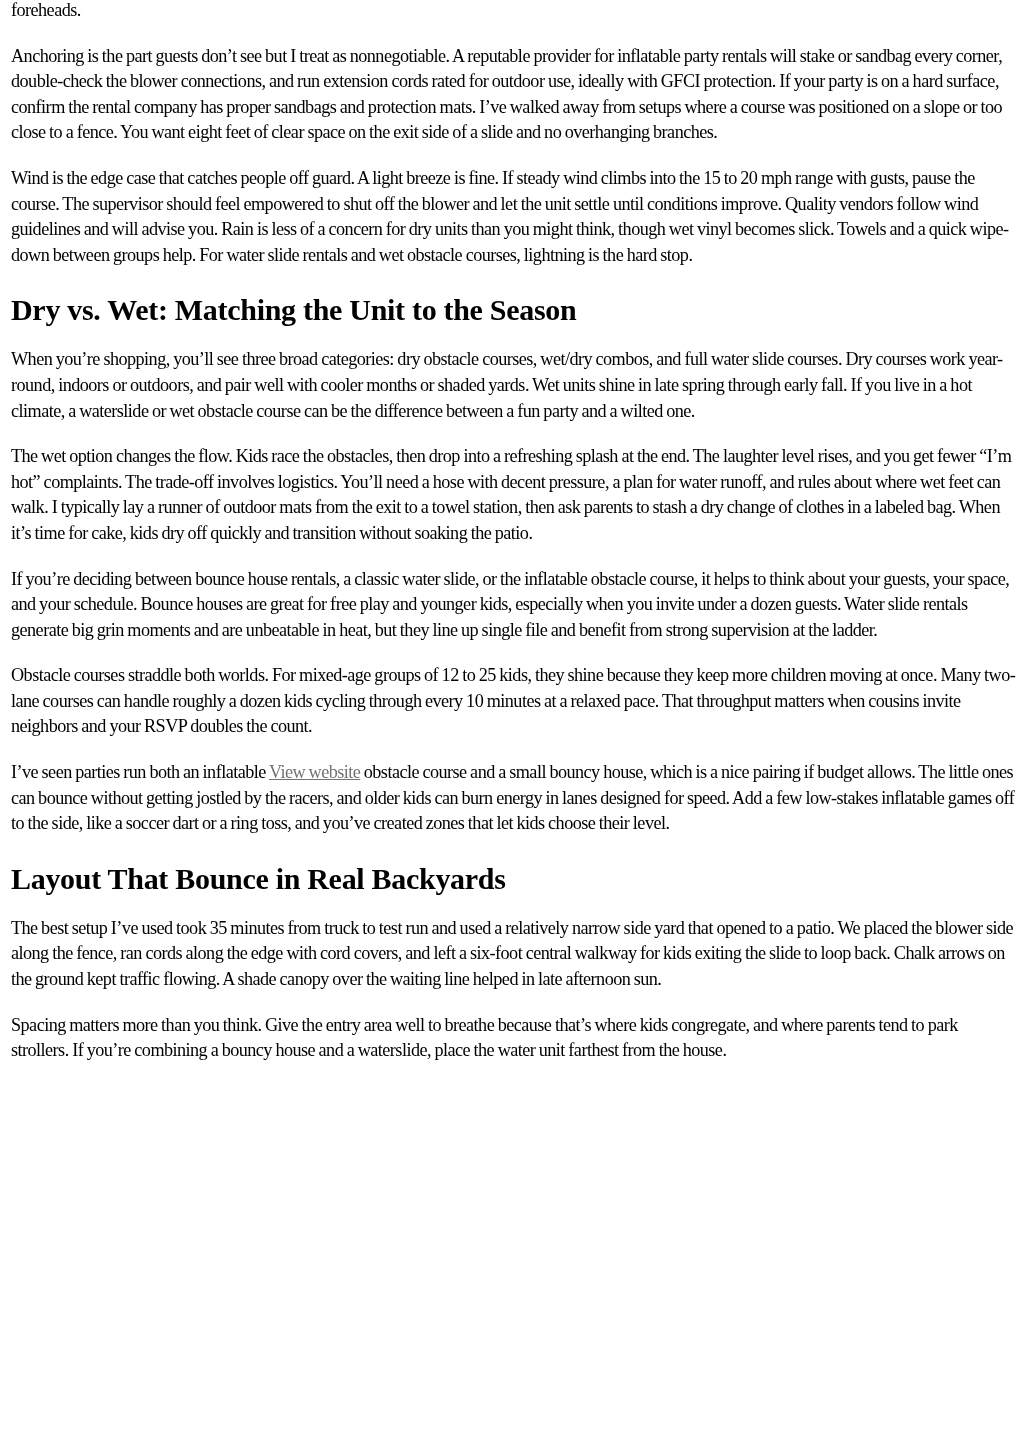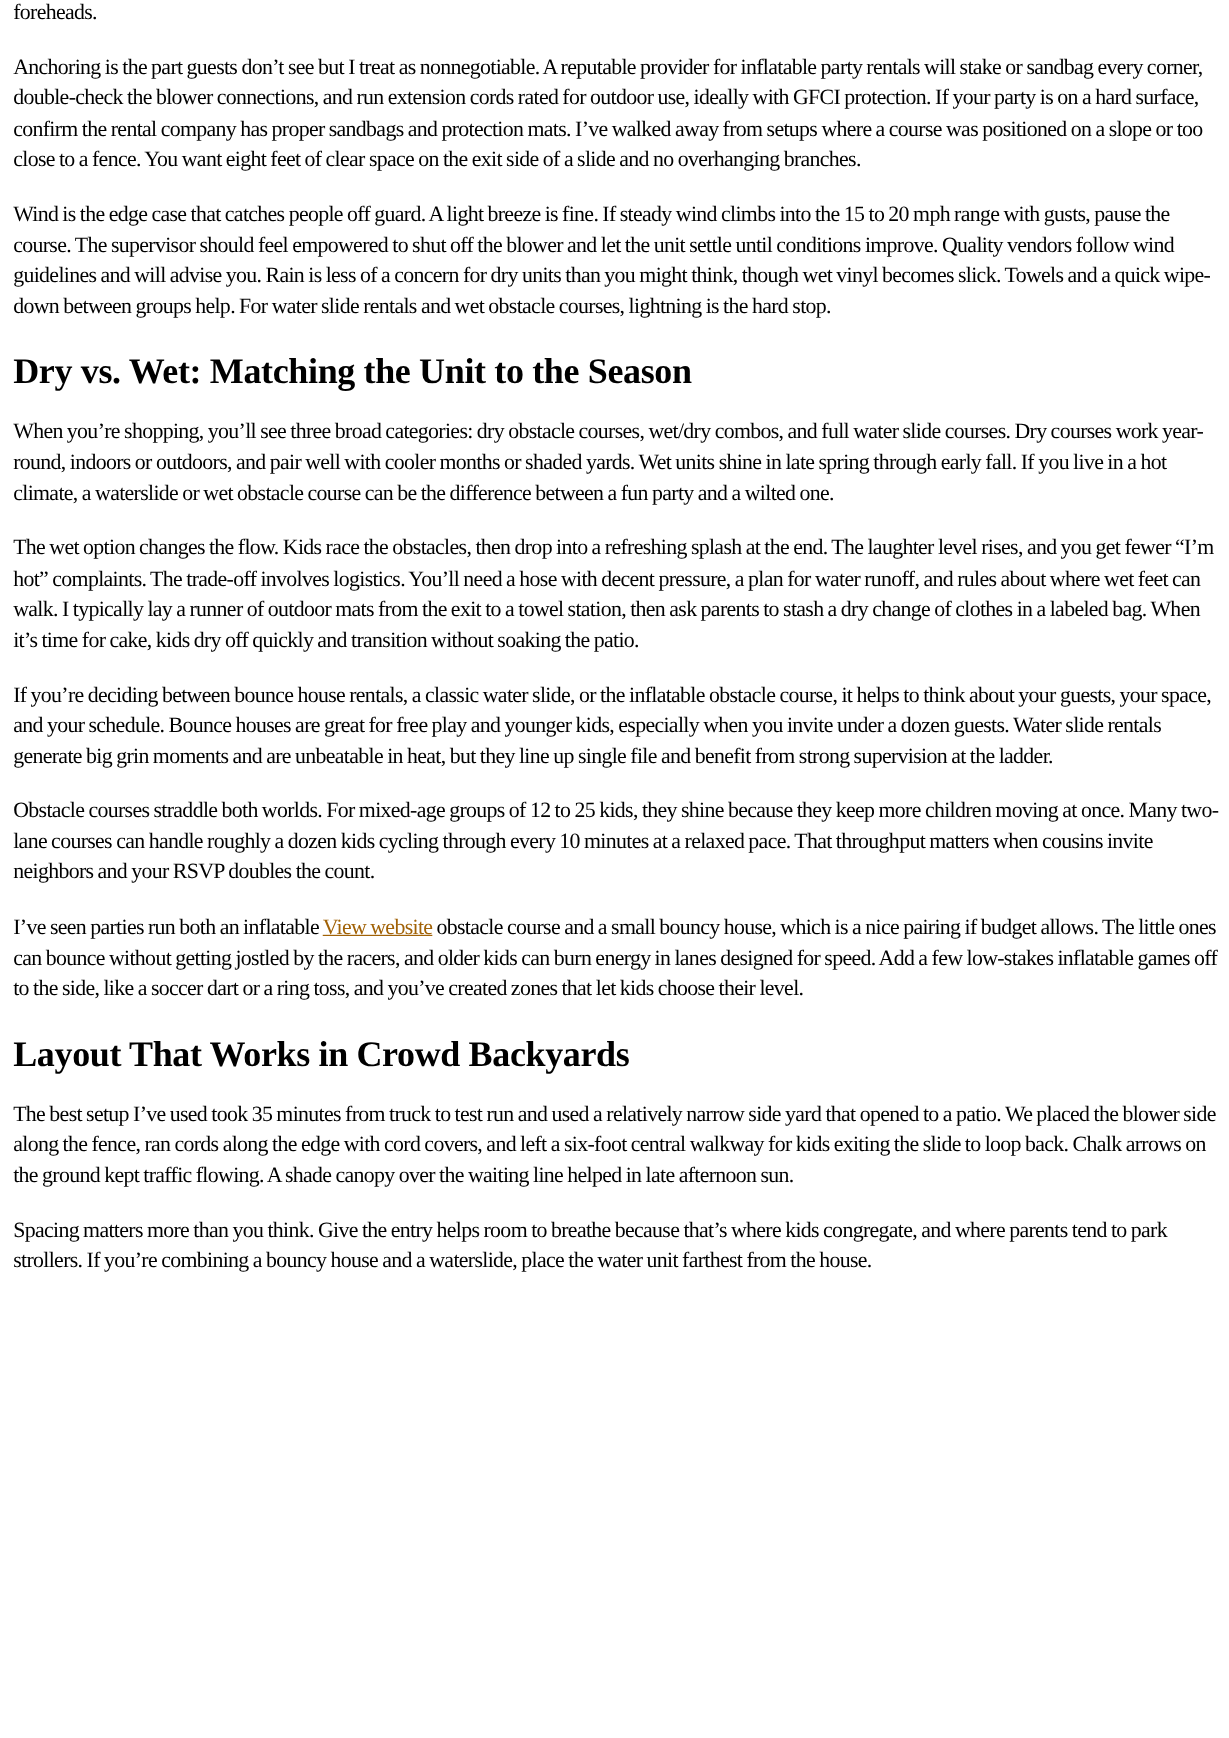--- a/index.html
+++ b/index.html
@@ -22,34 +22,34 @@
     letter-spacing: -0.55px;
     word-spacing: -0.5px;
   }
   h2 {
     font-size: 30px;
     line-height: 35px;
     font-weight: bold;
     margin: 24px 0 20px 0;
     letter-spacing: -0.3px;
   }
-  a.link { color: #a16207; text-decoration: underline; }
+  a.link { color: #737373; text-decoration: underline; }
 </style>
 </head>
 <body>
 
 <div class="page">
   <p>foreheads.</p>
   <p>Anchoring is the part guests don’t see but I treat as nonnegotiable. A reputable provider for inflatable party rentals will stake or sandbag every corner, double-check the blower connections, and run extension cords rated for outdoor use, ideally with GFCI protection. If your party is on a hard surface, confirm the rental company has proper sandbags and protection mats. I’ve walked away from setups where a course was positioned on a slope or too close to a fence. You want eight feet of clear space on the exit side of a slide and no overhanging branches.</p>
   <p>Wind is the edge case that catches people off guard. A light breeze is fine. If steady wind climbs into the 15 to 20 mph range with gusts, pause the course. The supervisor should feel empowered to shut off the blower and let the unit settle until conditions improve. Quality vendors follow wind guidelines and will advise you. Rain is less of a concern for dry units than you might think, though wet vinyl becomes slick. Towels and a quick wipe-down between groups help. For water slide rentals and wet obstacle courses, lightning is the hard stop.</p>
 
   <h2>Dry vs. Wet: Matching the Unit to the Season</h2>
   <p>When you’re shopping, you’ll see three broad categories: dry obstacle courses, wet/dry combos, and full water slide courses. Dry courses work year-round, indoors or outdoors, and pair well with cooler months or shaded yards. Wet units shine in late spring through early fall. If you live in a hot climate, a waterslide or wet obstacle course can be the difference between a fun party and a wilted one.</p>
   <p>The wet option changes the flow. Kids race the obstacles, then drop into a refreshing splash at the end. The laughter level rises, and you get fewer “I’m hot” complaints. The trade-off involves logistics. You’ll need a hose with decent pressure, a plan for water runoff, and rules about where wet feet can walk. I typically lay a runner of outdoor mats from the exit to a towel station, then ask parents to stash a dry change of clothes in a labeled bag. When it’s time for cake, kids dry off quickly and transition without soaking the patio.</p>
 
   <p>If you’re deciding between bounce house rentals, a classic water slide, or the inflatable obstacle course, it helps to think about your guests, your space, and your schedule. Bounce houses are great for free play and younger kids, especially when you invite under a dozen guests. Water slide rentals generate big grin moments and are unbeatable in heat, but they line up single file and benefit from strong supervision at the ladder.</p>
   <p>Obstacle courses straddle both worlds. For mixed-age groups of 12 to 25 kids, they shine because they keep more children moving at once. Many two-lane courses can handle roughly a dozen kids cycling through every 10 minutes at a relaxed pace. That throughput matters when cousins invite neighbors and your RSVP doubles the count.</p>
   <p><span>I’ve seen parties run both an inflatable </span><a class="link" href="#">View website</a><span> obstacle course and a small bouncy house, which is a nice pairing if budget allows. The little ones can bounce without getting jostled by the racers, and older kids can burn energy in lanes designed for speed. Add a few low-stakes inflatable games off to the side, like a soccer dart or a ring toss, and you’ve created zones that let kids choose their level.</span></p>
 
-  <h2>Layout That Works in Crowd Backyards</h2>
+  <h2>Layout That Bounce in Real Backyards</h2>
   <p>The best setup I’ve used took 35 minutes from truck to test run and used a relatively narrow side yard that opened to a patio. We placed the blower side along the fence, ran cords along the edge with cord covers, and left a six-foot central walkway for kids exiting the slide to loop back. Chalk arrows on the ground kept traffic flowing. A shade canopy over the waiting line helped in late afternoon sun.</p>
-  <p>Spacing matters more than you think. Give the entry helps room to breathe because that’s where kids congregate, and where parents tend to park strollers. If you’re combining a bouncy house and a waterslide, place the water unit farthest from the house.</p>
+  <p>Spacing matters more than you think. Give the entry area well to breathe because that’s where kids congregate, and where parents tend to park strollers. If you’re combining a bouncy house and a waterslide, place the water unit farthest from the house.</p>
 </div>
 
 </body></html>

